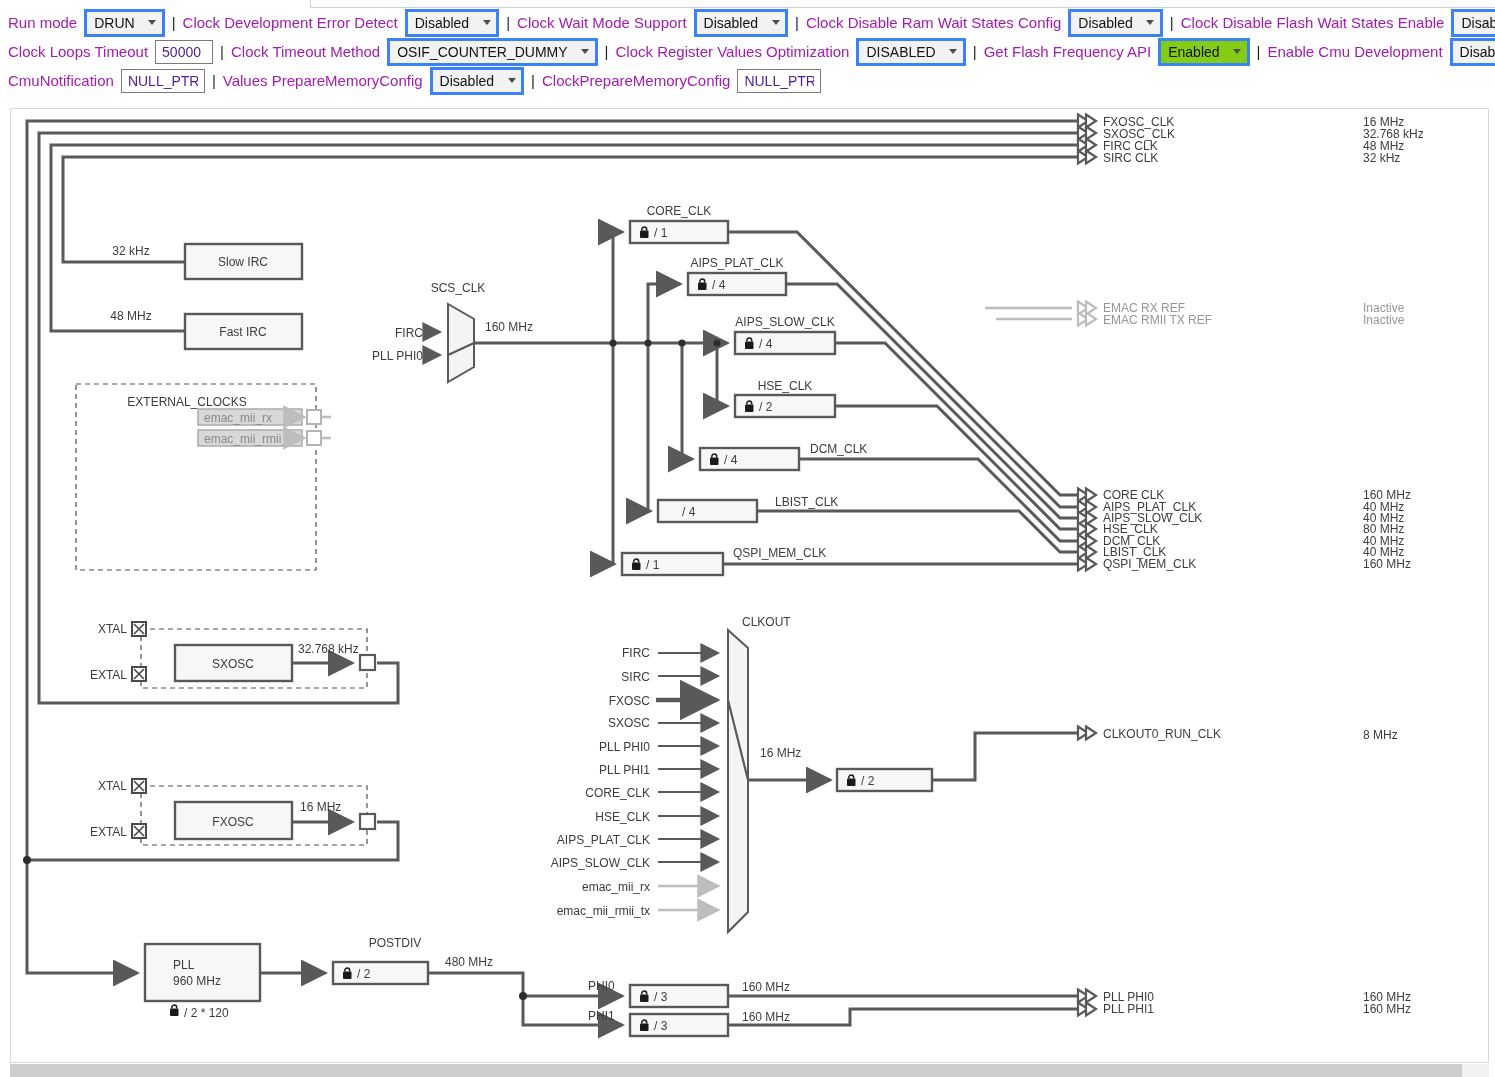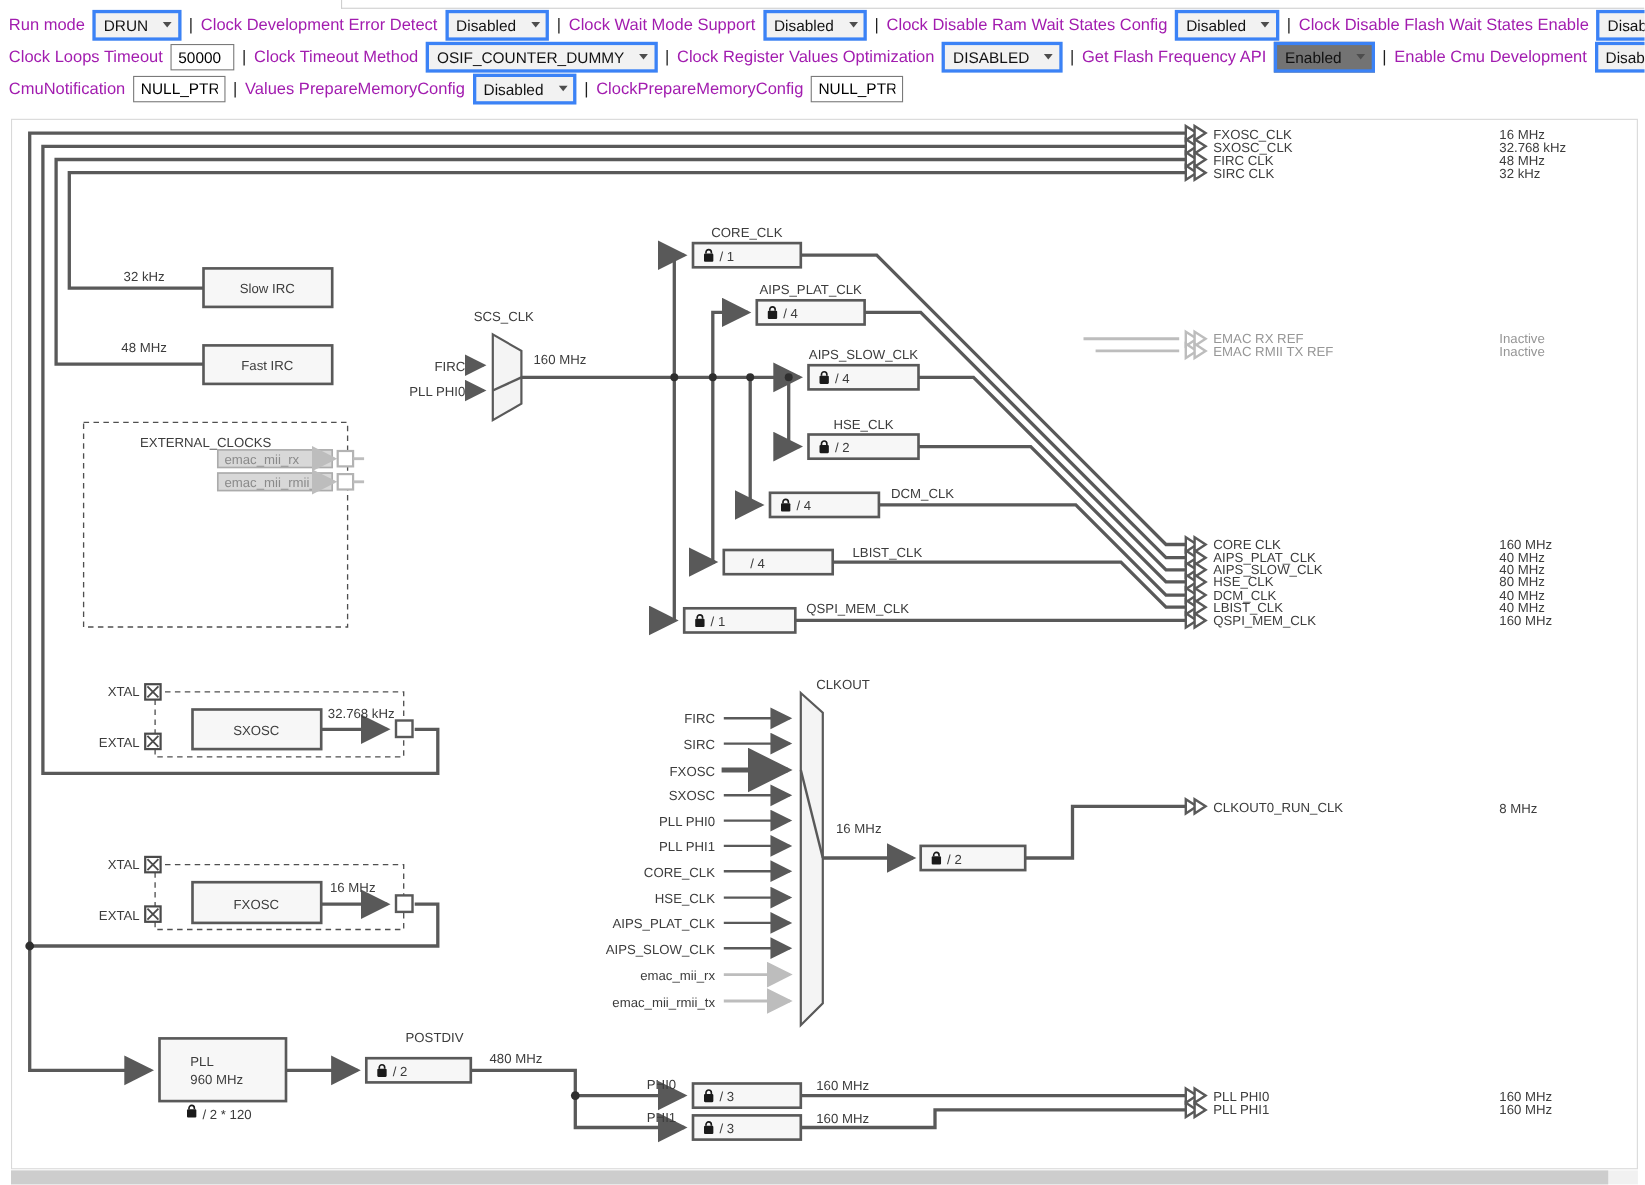--- a/index.html
+++ b/index.html
@@ -10,24 +10,24 @@
   .toolbar{position:absolute;top:8px;left:8px;right:0;}
   .tb-row{display:flex;align-items:center;height:29px;gap:7px;white-space:nowrap;}
   .tb-label{font-size:15px;color:#a21caf;}
   .sep{font-size:15px;color:#1e1e1e;}
   .combo{display:inline-flex;align-items:center;border:3px solid #3b82f6;
          background:#f2f2f2;height:22px;padding-left:7px;}
   .combo-text{font-size:14px;color:#111;padding-right:8px;}
   .combo-btn{width:19px;height:100%;display:flex;align-items:center;justify-content:center;}
   .combo-btn i{display:block;width:0;height:0;border-left:4px solid transparent;
                border-right:4px solid transparent;border-top:5px solid #4d4d4d;}
-  .combo.hl{background:#737373;}
+  .combo.hl{background:#84cc16;}
   .textbox{display:inline-flex;align-items:center;border:1px solid #7a7a7a;background:#fff;height:22px;}
   .textbox input{border:none;outline:none;background:transparent;font-family:"Liberation Sans",sans-serif;
-                 font-size:14px;color:#000000;padding:0 6px;height:20px;}
+                 font-size:14px;color:#4c1d95;padding:0 6px;height:20px;}
   .w-small input{width:44px;} .w-med input{width:70px;}
   #diag{position:absolute;left:0;top:104px;}
   svg text{font-family:"Liberation Sans",sans-serif;font-size:12px;fill:#3c3c3c;}
   svg text.tm{text-anchor:middle;} svg text.te{text-anchor:end;}
   svg text.tg{fill:#969696;} svg text.tgi{fill:#8a8a8a;}
   .ln{stroke:#595959;stroke-width:3;fill:none;}
   .ln2{stroke:#595959;stroke-width:2.2;fill:none;}
   .lnb{stroke:#595959;stroke-width:4.5;fill:none;}
   .lng{stroke:#bdbdbd;stroke-width:2.6;fill:none;}
   .box{fill:#f7f7f7;stroke:#595959;stroke-width:2.4;}

